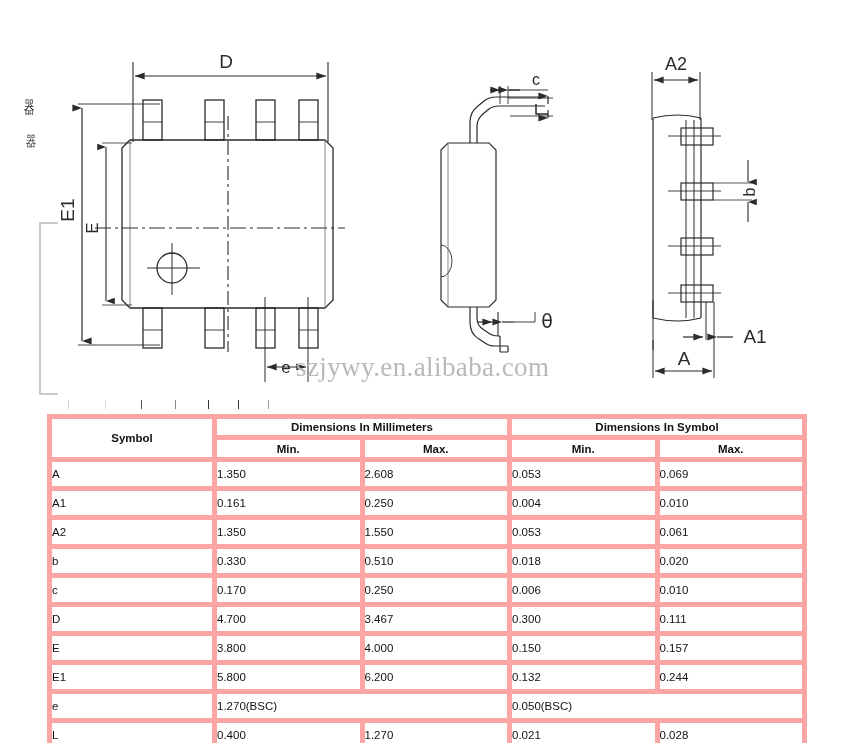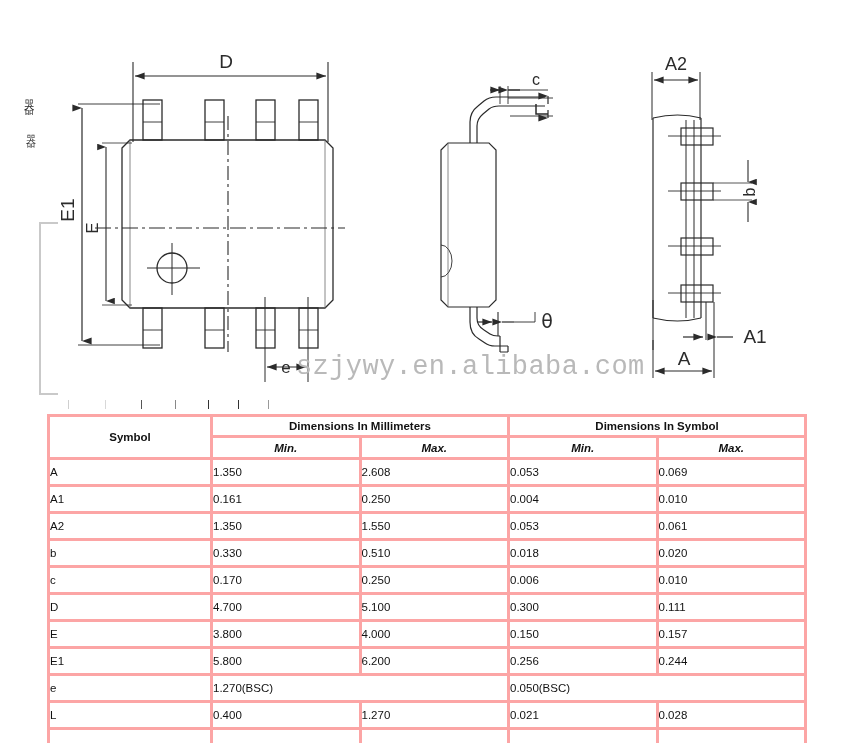--- a/index.html
+++ b/index.html
@@ -10,45 +10,45 @@
   .page{position:absolute;inset:0;}
 
   
   #drawing{position:absolute;left:0;top:0;width:856px;height:400px;}
   #drawing svg{display:block;}
 
   
   .wm-url{
     position:absolute;left:296px;top:352px;
     font-size:27px;color:#b9b9b9;letter-spacing:.4px;
-    font-family:Liberation Mono, monospace;
+    font-family:Liberation Serif, serif;
     white-space:nowrap;pointer-events:none;user-select:none;text-align:right;
   }
   .wm-cn{
     position:absolute;font-family:"DejaVu Sans", sans-serif;color:#2a2a2a;
     white-space:nowrap;pointer-events:none;user-select:none;
   }
   .wm-cn.a{left:24px;top:96px;font-size:17px;transform:scaleX(.62);transform-origin:left top;}
   .wm-cn.b{left:26px;top:133px;font-size:14px;transform:scaleX(.72);transform-origin:left top;}
 
   
   #spec-table{
     position:absolute;left:47px;top:414px;width:760px;
     border-collapse:collapse;table-layout:fixed;
     font-size:11.5px;
   }
   #spec-table td,#spec-table th{
-    border:3px solid #fca5a5;
+    border:5px solid #fca5a5;
     vertical-align:middle;
     padding:0;color:#111;
     font-weight:normal;
   }
   #spec-table th{font-weight:bold;font-size:11.5px;}
   #spec-table .grp{height:21px;}
-  #spec-table .sub{height:22px;font-style:italic;}
+  #spec-table .sub{height:22px;}
   #spec-table tbody td{height:24px;}
   #spec-table tbody tr.tall td{height:42px;}
   .c-sym{width:160px;}
   .c-v{width:150px;}
 
   .ticks{position:absolute;left:68px;top:400px;width:360px;height:10px;}
   .ticks i{position:absolute;top:0;width:1px;height:9px;background:#555;display:block;}
 </style>
 </head>
 <body>
@@ -288,36 +288,36 @@
         <tr>
           <td class="c-sym">c</td>
           <td class="c-v">0.170</td>
           <td class="c-v">0.250</td>
           <td class="c-v">0.006</td>
           <td class="c-v">0.010</td>
         </tr>
         <tr>
           <td class="c-sym">D</td>
           <td class="c-v">4.700</td>
-          <td class="c-v">5.100</td>
+          <td class="c-v">3.467</td>
           <td class="c-v">0.300</td>
           <td class="c-v">0.111</td>
         </tr>
         <tr>
           <td class="c-sym">E</td>
           <td class="c-v">3.800</td>
           <td class="c-v">4.000</td>
           <td class="c-v">0.150</td>
           <td class="c-v">0.157</td>
         </tr>
         <tr>
           <td class="c-sym">E1</td>
           <td class="c-v">5.800</td>
           <td class="c-v">6.200</td>
-          <td class="c-v">0.256</td>
+          <td class="c-v">0.132</td>
           <td class="c-v">0.244</td>
         </tr>
         <tr>
           <td class="c-sym">e</td>
           <td colspan="2">1.270(BSC)</td>
           <td colspan="2">0.050(BSC)</td>
         </tr>
         <tr>
           <td class="c-sym">L</td>
           <td class="c-v">0.400</td>

